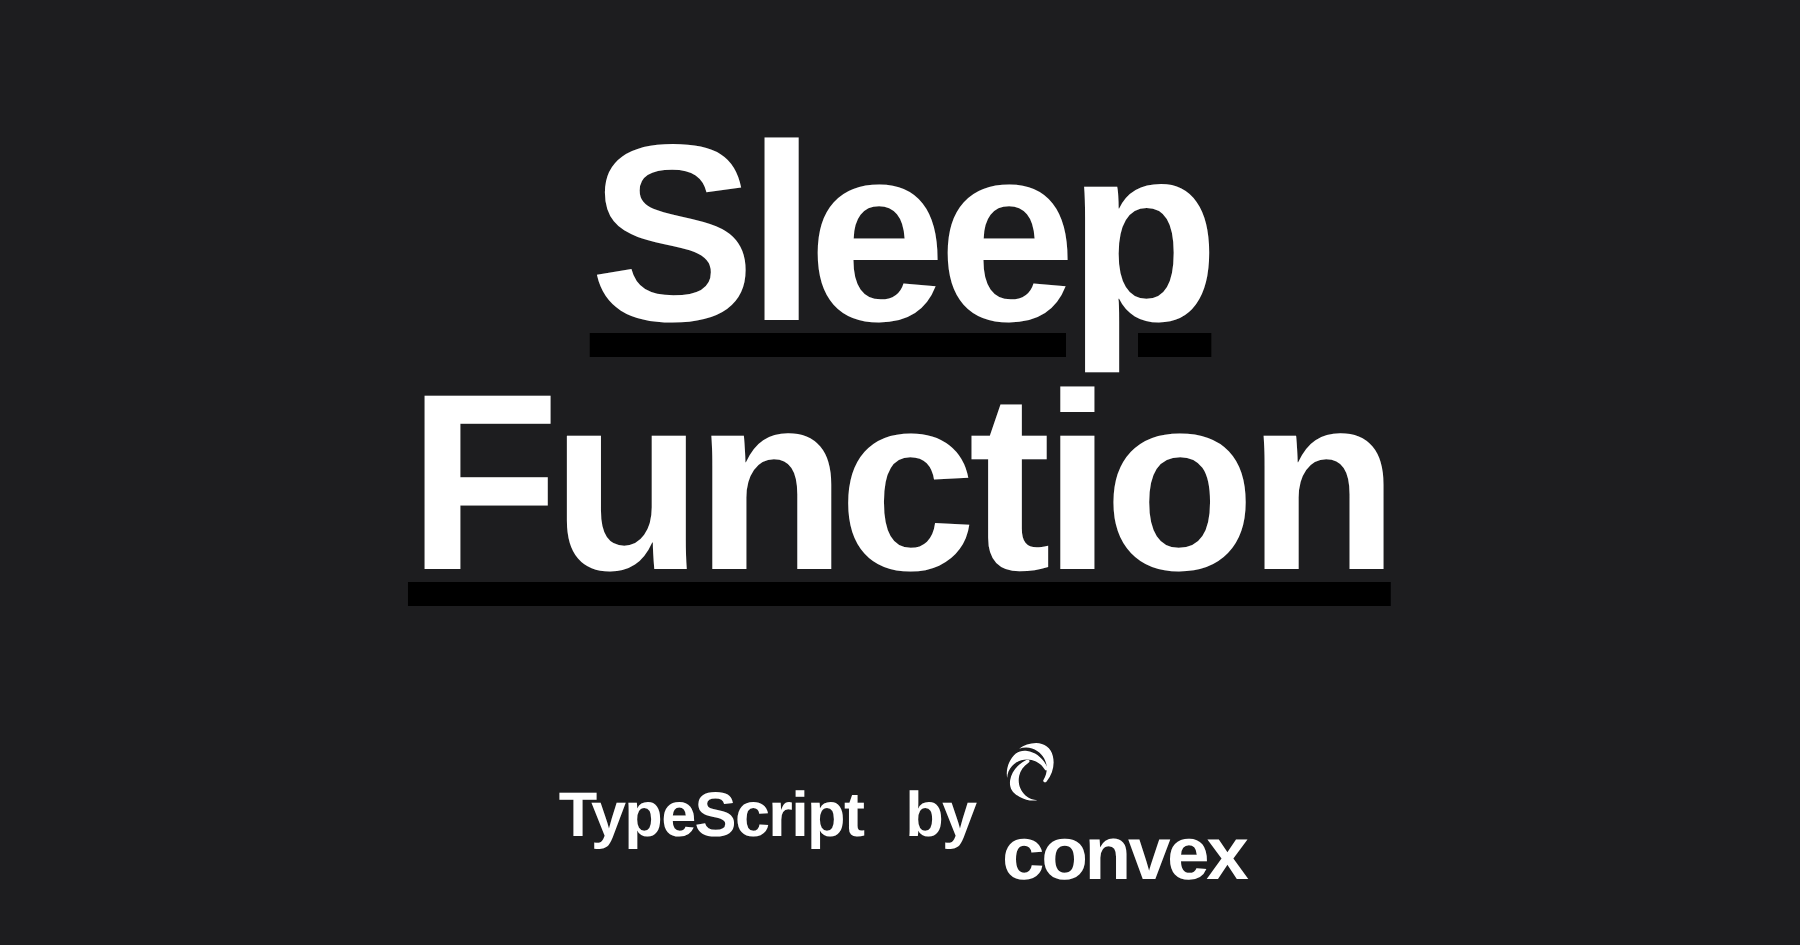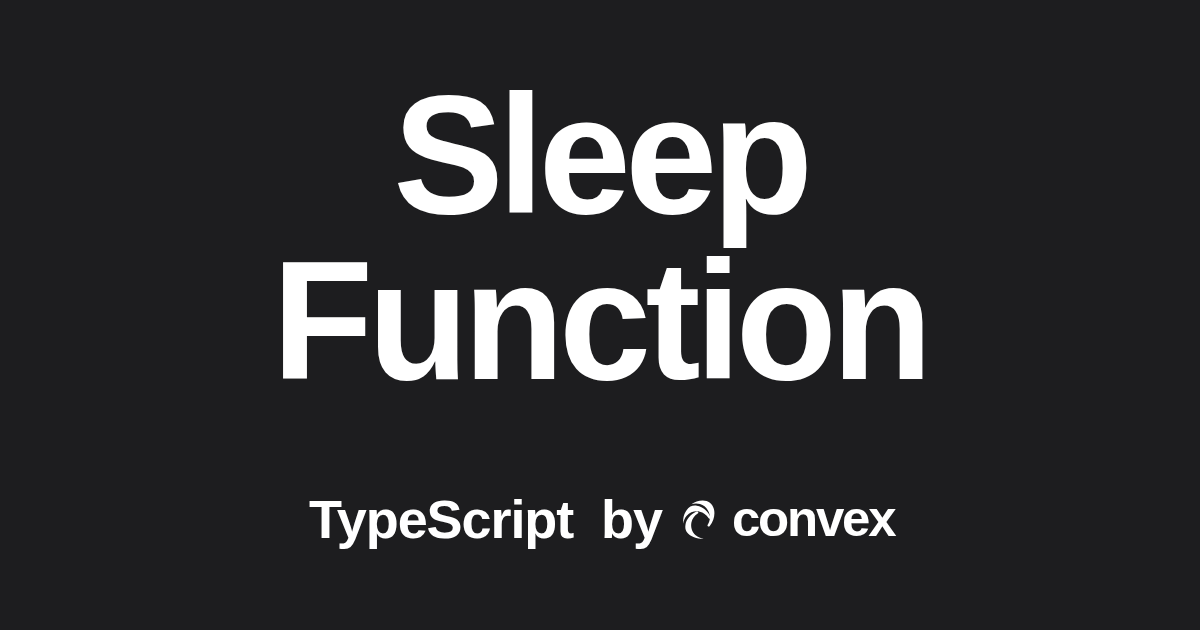--- a/index.html
+++ b/index.html
@@ -18,20 +18,21 @@
   .og-card {
     position: relative;
     box-sizing: border-box;
     width: 1200px;
     height: 630px;
     background: #1d1d1f;
     display: flex;
     flex-direction: column;
     align-items: center;
     justify-content: flex-start;
+    text-decoration: underline;
   }
 
   
   .title-block {
     width: 100%;
     margin-top: 72px;
     display: flex;
     flex-direction: column;
     align-items: center;
     justify-content: center;
@@ -61,34 +62,34 @@
     flex-direction: row;
     align-items: center;
     justify-content: center;
     gap: 0;
   }
 
   .byline-text {
     color: #ffffff;
     font-family: "Liberation Sans", sans-serif;
     font-weight: 700;
-    font-size: 54px;
+    font-size: 42px;
     line-height: 1;
     letter-spacing: -1.1px;
     white-space: nowrap;
   }
 
   .byline-gap {
     display: inline-block;
     width: 14px;
   }
 
   .brand-lockup {
     display: flex;
-    align-items: center;
+    flex-direction: column;
     gap: 7px;
     margin-left: 18px;
   }
 
   .brand-mark {
     display: block;
     width: 45px;
     height: 45px;
     flex: 0 0 auto;
   }

